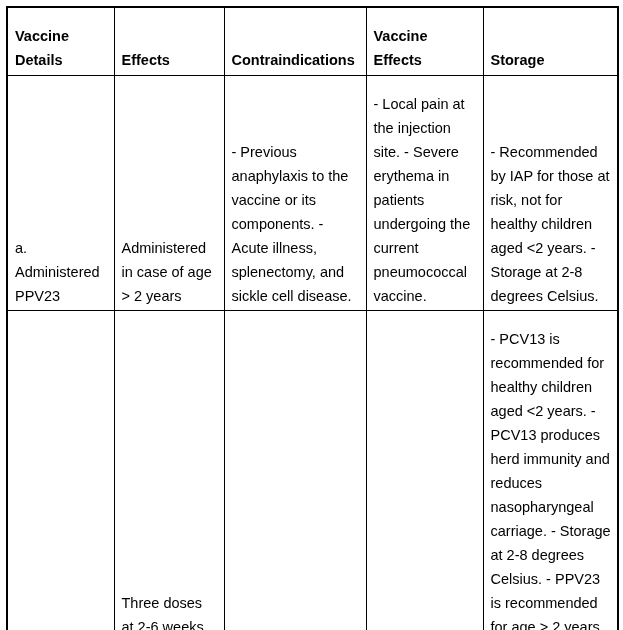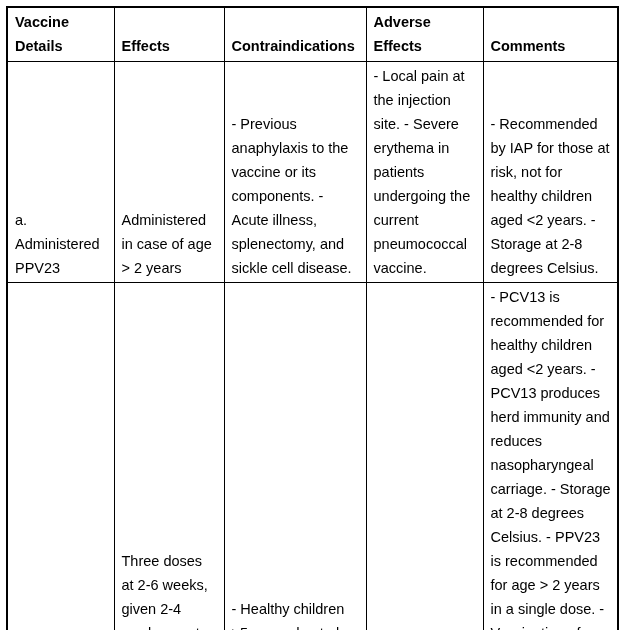--- a/index.html
+++ b/index.html
@@ -31,21 +31,21 @@
   }
   table.vaccine-table col.c-vaccine   { width: 107px; }
   table.vaccine-table col.c-schedule  { width: 110px; }
   table.vaccine-table col.c-contra    { width: 142px; }
   table.vaccine-table col.c-adverse   { width: 117px; }
   table.vaccine-table col.c-comments  { width: 135px; }
 
   table.vaccine-table th,
   table.vaccine-table td {
     border: 1.5px solid #000000;
-    padding: 2px 6px 2px 7px;
+    padding: 16px 6px 2px 7px;
     font-size: 14.5px;
     line-height: 24px;
     text-align: left;
     overflow: visible;
     white-space: normal;
     word-break: normal;
     overflow-wrap: normal;
   }
   table.vaccine-table th {
     font-weight: bold;
@@ -72,22 +72,22 @@
       <col class="c-schedule">
       <col class="c-contra">
       <col class="c-adverse">
       <col class="c-comments">
     </colgroup>
     <thead>
       <tr>
         <th>Vaccine Details</th>
         <th>Effects</th>
         <th>Contraindications</th>
-        <th>Adverse Effects</th>
-        <th>Comments</th>
+        <th>Vaccine Effects</th>
+        <th>Storage</th>
       </tr>
     </thead>
     <tbody>
       <tr class="row-one">
         <td class="va-bottom">a. Administered PPV23</td>
         <td class="va-bottom">Administered in case of age &gt; 2 years</td>
         <td class="va-bottom">- Previous anaphylaxis to the vaccine or its components. - Acute illness, splenectomy, and sickle cell disease.</td>
         <td class="va-top">- Local pain at the injection site. - Severe erythema in patients undergoing the current pneumococcal vaccine.</td>
         <td class="va-bottom">- Recommended by IAP for those at risk, not for healthy children aged &lt;2 years. - Storage at 2-8 degrees Celsius.</td>
       </tr>

